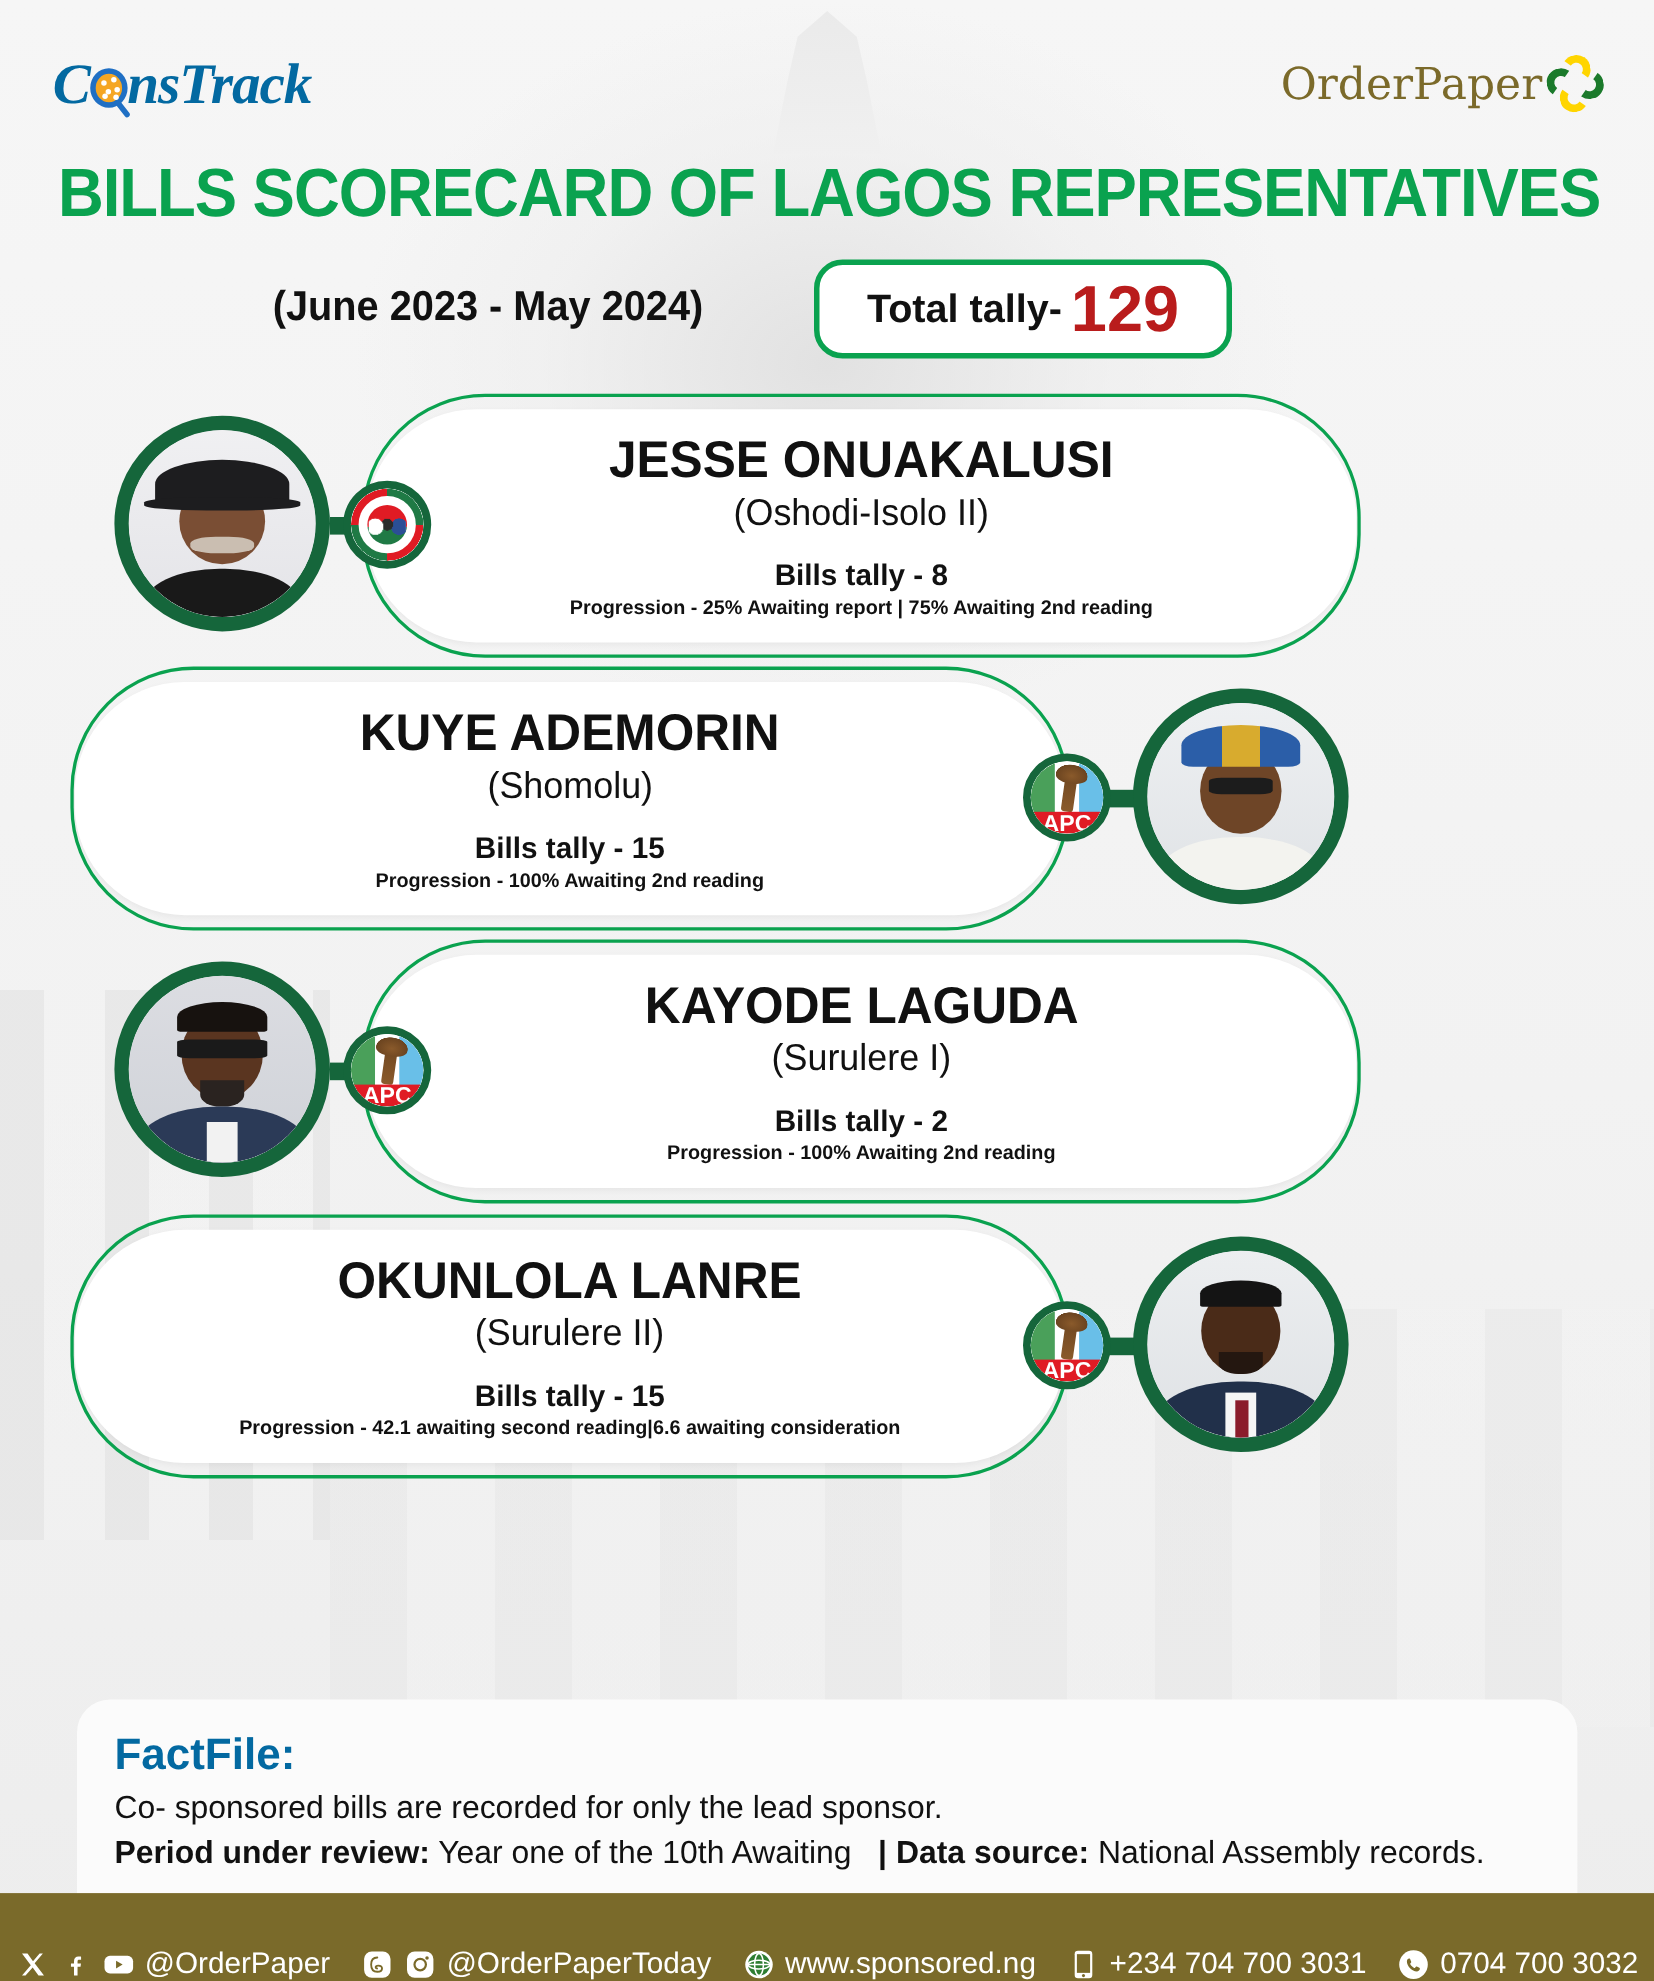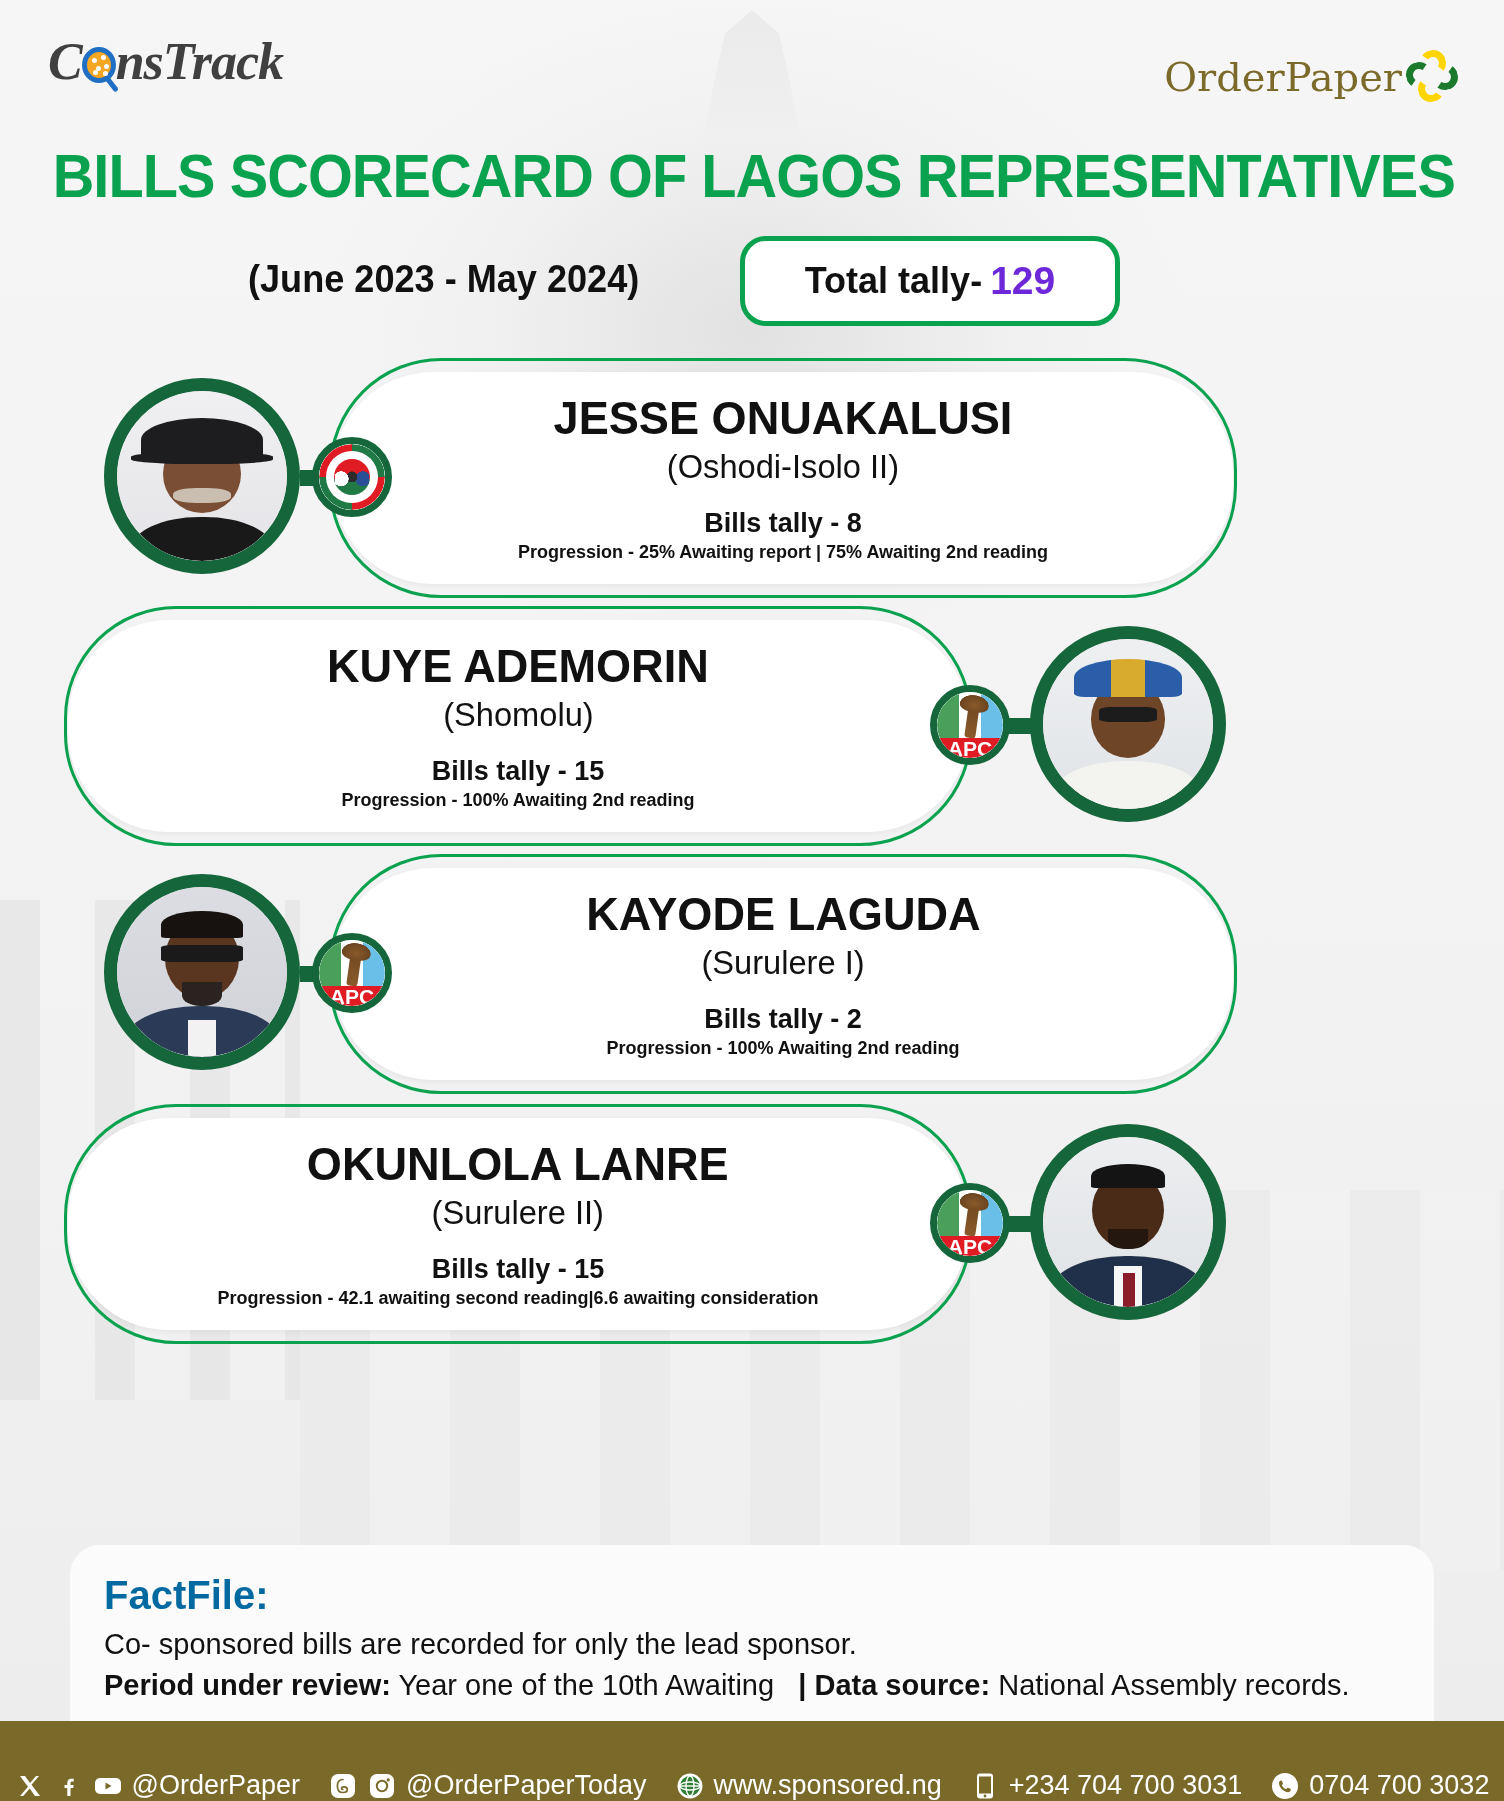--- a/index.html
+++ b/index.html
@@ -39,24 +39,24 @@
   }
   #bg-cols {
     position:absolute; left:0; top:900px; width:300px; height:500px;
     background: repeating-linear-gradient(90deg, rgba(226,226,226,.6) 0 40px, rgba(243,243,243,.3) 40px 95px);
     pointer-events:none;
   }
 
   
   .header { position: absolute; top: 22px; left: 0; width: 100%; height: 90px; }
   .logo-constrack {
-    position: absolute; left: 48px; top: 10px;
+    position: absolute; left: 48px; top: 26px;
     font-family: "Liberation Serif", serif;
     font-style: italic; font-weight: bold;
-    font-size: 52px; color: #404040;
+    font-size: 52px; color: #0369a1;
     letter-spacing: -1px;
     white-space: nowrap;
   }
   .ct-lens {
     display:inline-block; position:relative;
     width: 40px; height: 40px; vertical-align: -6px;
     margin: 0 -3px;
   }
   .ct-lens .ring {
     position:absolute; left:3px; top:2px; width:34px; height:36px;
@@ -112,21 +112,21 @@
   }
   .tally-badge {
     position: absolute; left: 740px; top: -6px;
     width: 380px; height: 90px;
     background: #fff; border: 5px solid #0aa24f; border-radius: 26px;
     display: flex; align-items: center; justify-content: center;
     font-family: "Liberation Sans Narrow", "Liberation Sans", sans-serif;
     white-space: nowrap;
   }
   .tally-label { font-size: 36px; font-weight: bold; color: #111; }
-  .tally-value { font-size: 39px; font-weight: 900; color: #6d28d9; margin-left: 8px; }
+  .tally-value { font-size: 59px; font-weight: 900; color: #b91c1c; margin-left: 8px; }
 
   
   .card { position: absolute; }
   .card-outline {
     position: absolute; inset: -14px -4px -14px -4px;
     border: 3px solid #0aa24f;
     border-radius: 112px;
     pointer-events: none;
   }
   .card-body {

